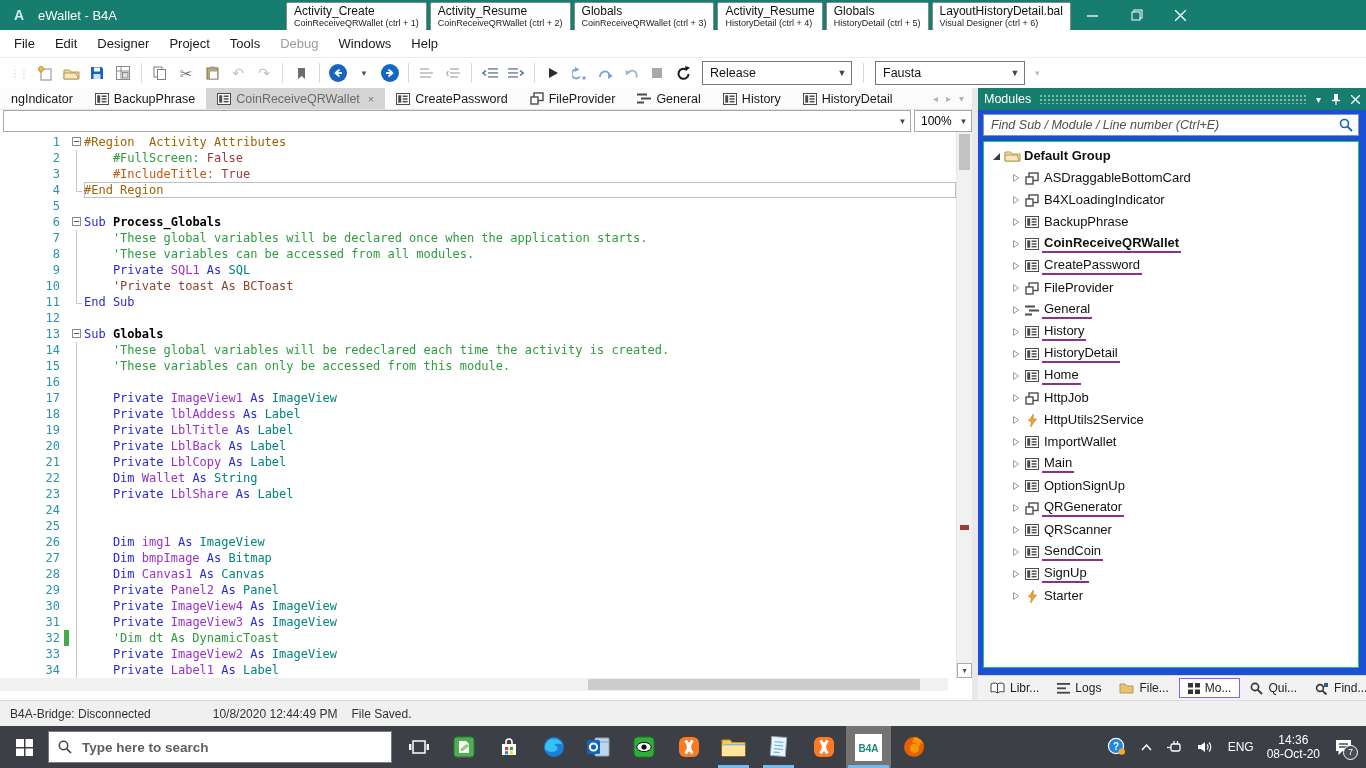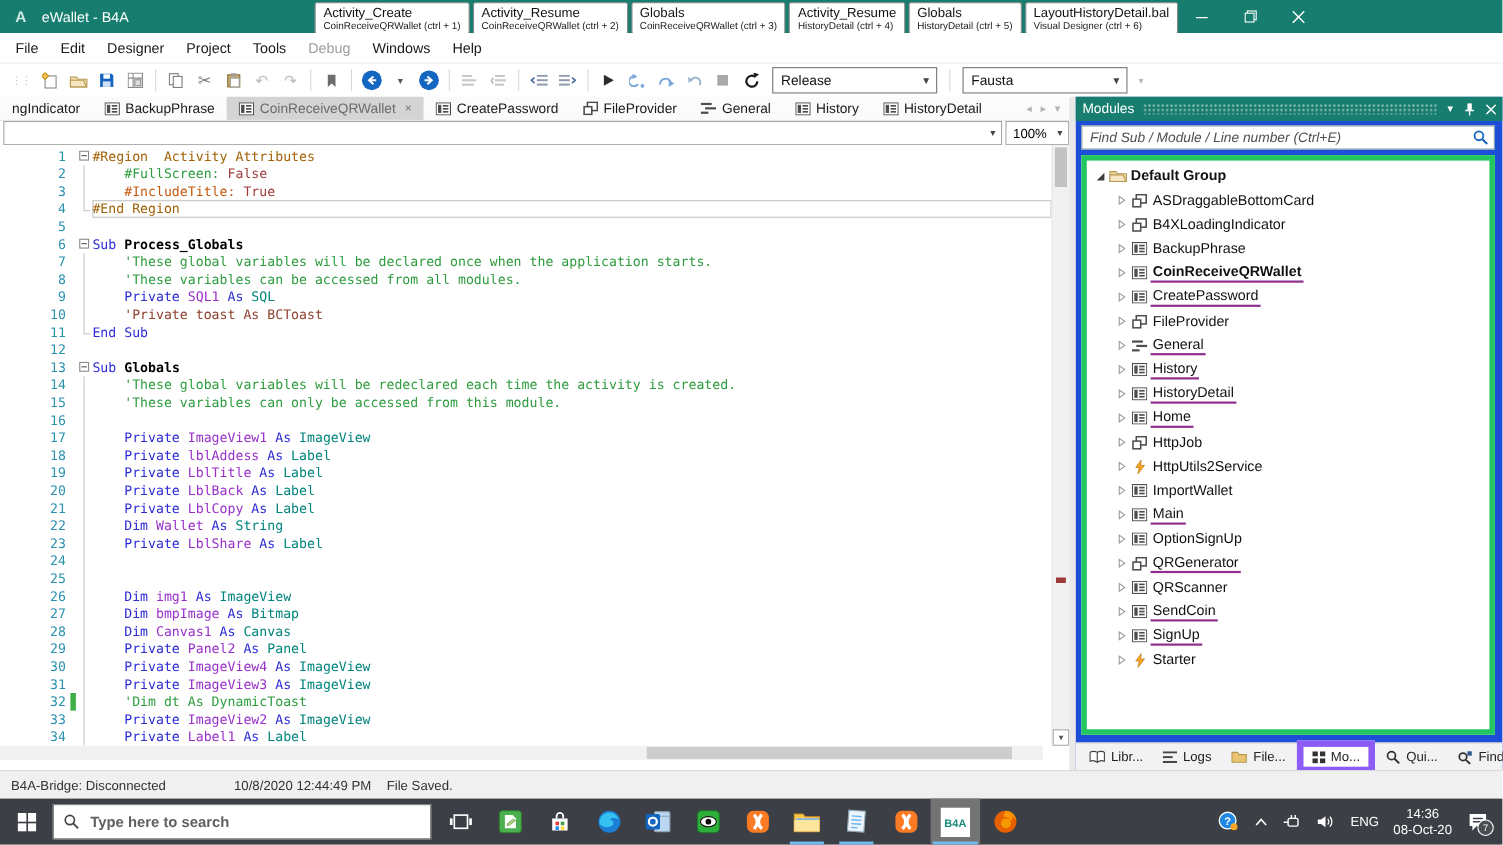--- a/index.html
+++ b/index.html
@@ -88,31 +88,31 @@
 
   
   #rpanel{left:978px;top:0;width:388px;height:612px;background:#1d4ed8;}
   #phead{left:0;top:0;width:388px;height:22px;background:#177D6E;display:flex;align-items:center;color:#fff;padding:0 6px;box-sizing:border-box;}
   #phead .ptitle{font-size:12.5px;margin-right:8px;}
   #phead .dots{flex:1;height:10px;background-image:radial-gradient(rgba(255,255,255,.45) 1px,transparent 1.2px);background-size:4px 4px;}
   #phead .pico{margin-left:10px;display:flex;align-items:center;font-size:10px;}
   #pfind{left:5px;top:26px;width:376px;height:22px;background:#fff;border:1px solid #8198A8;display:flex;align-items:center;padding:0 5px;box-sizing:border-box;}
   #pfind input{flex:1;border:none;outline:none;font-style:italic;font-size:12.5px;color:#444;background:transparent;}
   #pfind input::placeholder{color:#4F4F4F;}
-  #ptree{left:5px;top:53px;width:376px;height:527px;background:#fff;border:5px solid #22c55e;box-sizing:border-box;overflow:hidden;padding-top:3px;}
+  #ptree{left:5px;top:53px;width:376px;height:527px;background:#fff;border:1px solid #22c55e;box-sizing:border-box;overflow:hidden;padding-top:3px;}
   .trow{display:flex;align-items:center;height:22px;}
   .trow .texp{width:12px;display:flex;justify-content:center;flex:none;}
   .trow .tico{width:20px;display:flex;justify-content:center;flex:none;}
   .trow .tlbl{font-size:13px;color:#111;padding:0 2px 1px 2px;white-space:nowrap;}
   .trow .tlbl.b{font-weight:bold;}
   .trow .tlbl.u{border-bottom:2px solid #8E2E8E;}
   .trow.group{padding-left:6px;} .trow.child{padding-left:26px;}
   #ptabs{left:0;top:587px;width:388px;height:25px;background:#F2F2F2;border-top:1px solid #D8D8D8;display:flex;align-items:center;padding-left:4px;box-sizing:border-box;}
   .ptab{display:flex;align-items:center;gap:5px;font-size:12px;color:#222;padding:2px 8px;margin-right:2px;white-space:nowrap;}
-  .ptab.active{background:#fff;border:6px solid #8b5cf6;}
+  .ptab.active{background:#fff;border:1px solid #8b5cf6;}
 
   
   #statusbar{left:0;top:700px;width:1366px;height:26px;background:#F0F0F0;border-top:1px solid #DADADA;display:flex;align-items:center;font-size:12px;color:#333;box-sizing:border-box;}
   #st-bridge{margin-left:10px;} #st-time{margin-left:62px;} #st-file{margin-left:14px;}
 
   
   #taskbar{left:0;top:726px;width:1366px;height:42px;background:#3C3F45;display:flex;align-items:center;}
   #startbtn{width:48px;height:42px;display:flex;align-items:center;justify-content:center;}
   #tsearch{width:344px;height:32px;background:#fff;border:1px solid #7a7a7a;display:flex;align-items:center;padding:0 9px;box-sizing:border-box;}
   #tsearch input{flex:1;border:none;outline:none;font-size:13.5px;color:#444;background:transparent;margin-left:8px;font-weight:bold;}

